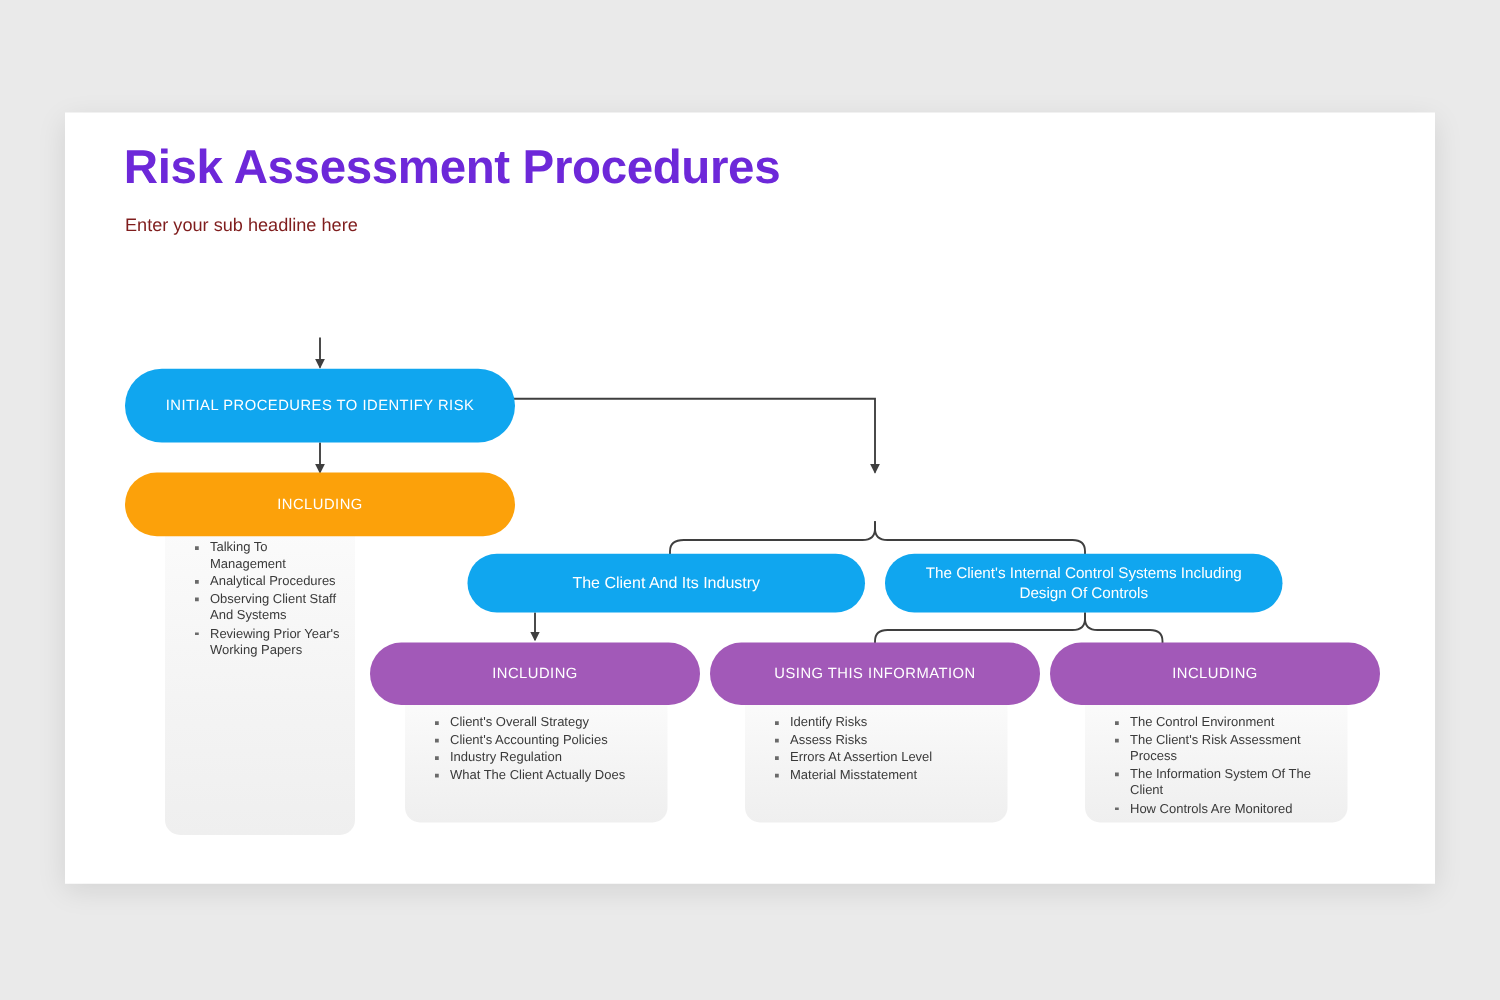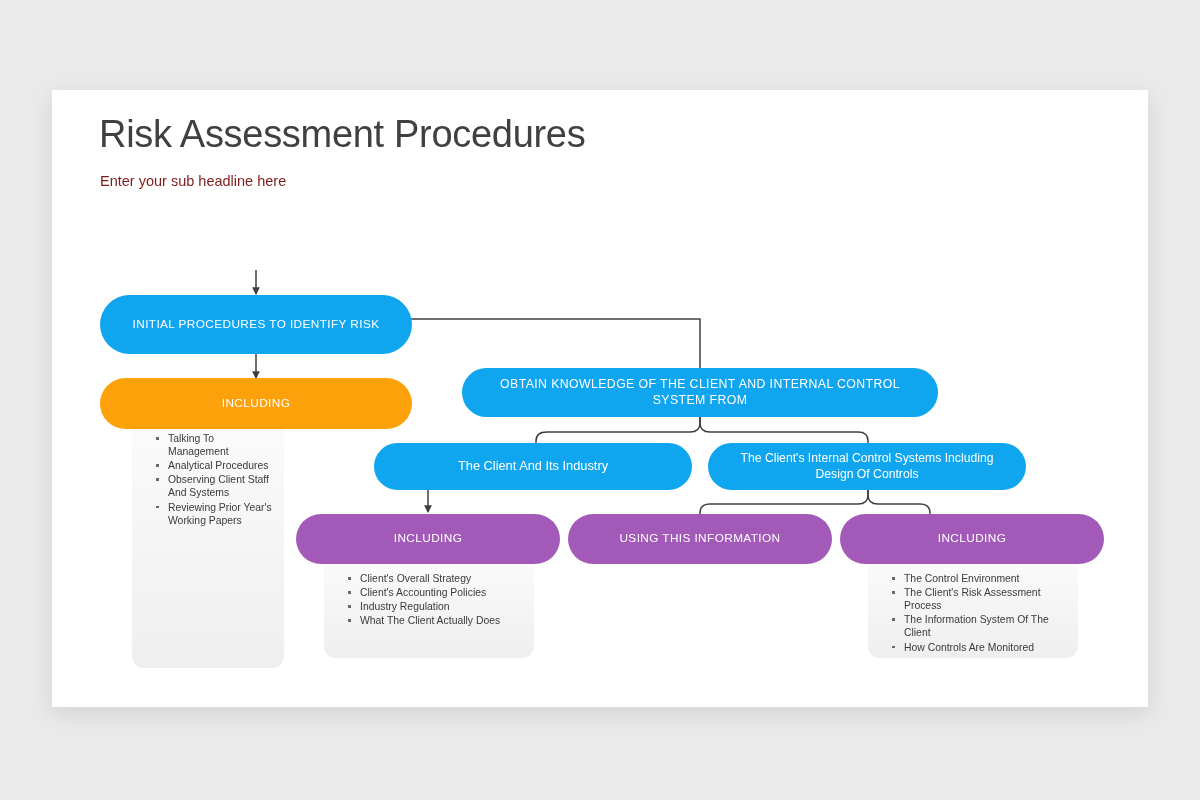--- a/index.html
+++ b/index.html
@@ -23,22 +23,22 @@
     height: 617px;
     background: #ffffff;
     box-shadow: 0 6px 22px rgba(0,0,0,0.10);
   }
   
   #page-title {
     position: absolute;
     left: 47px;
     top: 23px;
     font-size: 38px;
-    font-weight: 400;
-    color: #404040;
+    font-weight: 700;
+    color: #6d28d9;
     letter-spacing: -0.3px;
     white-space: nowrap;
   }
   #page-subtitle {
     position: absolute;
     left: 48px;
     top: 83px;
     font-size: 14.5px;
     color: #7f1d1d;
     white-space: nowrap;
@@ -149,36 +149,43 @@
 
     <div class="list-card" style="left:80px; top:330px; width:152px; height:248px;">
       <ul>
         <li>Talking To Management</li>
         <li>Analytical Procedures</li>
         <li>Observing Client Staff And Systems</li>
         <li>Reviewing Prior Year's Working Papers</li>
       </ul>
     </div>
 
+    <div class="list-card" style="left:544px; top:470px; width:210px; height:98px;">
+      <ul>
+        <li>Identify Risks</li>
+        <li>Assess Risks</li>
+        <li>Errors At Assertion Level</li>
+        <li>Material Misstatement</li>
+      </ul>
+    </div>
 
     <div class="list-card" style="left:816px; top:470px; width:210px; height:98px;">
       <ul>
         <li>The Control Environment</li>
         <li>The Client's Risk Assessment Process</li>
         <li>The Information System Of The Client</li>
         <li>How Controls Are Monitored</li>
       </ul>
     </div>
 
 
     <div class="node node-caps" style="left:48px; top:205px; width:312px; height:59px; background:#10a6ef; font-size:11.8px;">INITIAL PROCEDURES  TO IDENTIFY RISK</div>
 
     <div class="node node-caps" style="left:48px; top:288px; width:312px; height:51px; background:#fca10a; font-size:11.8px;">INCLUDING</div>
 
-    <div class="node node-caps" style="left:410px; top:278px; width:476px; height:49px; background:#10a6ef; font-size:12.3px;">OBTAIN KNOWLEDGE OF THE CLIENT AND INTERNAL CONTROL SYSTEM FROM</div>
 
     <div class="node" style="left:322px; top:353px; width:318px; height:47px; background:#10a6ef; font-size:12.8px;">The Client And Its Industry</div>
 
     <div class="node" style="left:656px; top:353px; width:318px; height:47px; background:#10a6ef; font-size:12.2px;">The Client's Internal Control Systems Including Design Of Controls</div>
 
     <div class="node node-caps" style="left:244px; top:424px; width:264px; height:50px; background:#a259b8; font-size:11.8px;">INCLUDING</div>
 
     <div class="node node-caps" style="left:516px; top:424px; width:264px; height:50px; background:#a259b8; font-size:11.8px;">USING THIS INFORMATION</div>
 
     <div class="node node-caps" style="left:788px; top:424px; width:264px; height:50px; background:#a259b8; font-size:11.8px;">INCLUDING</div>

